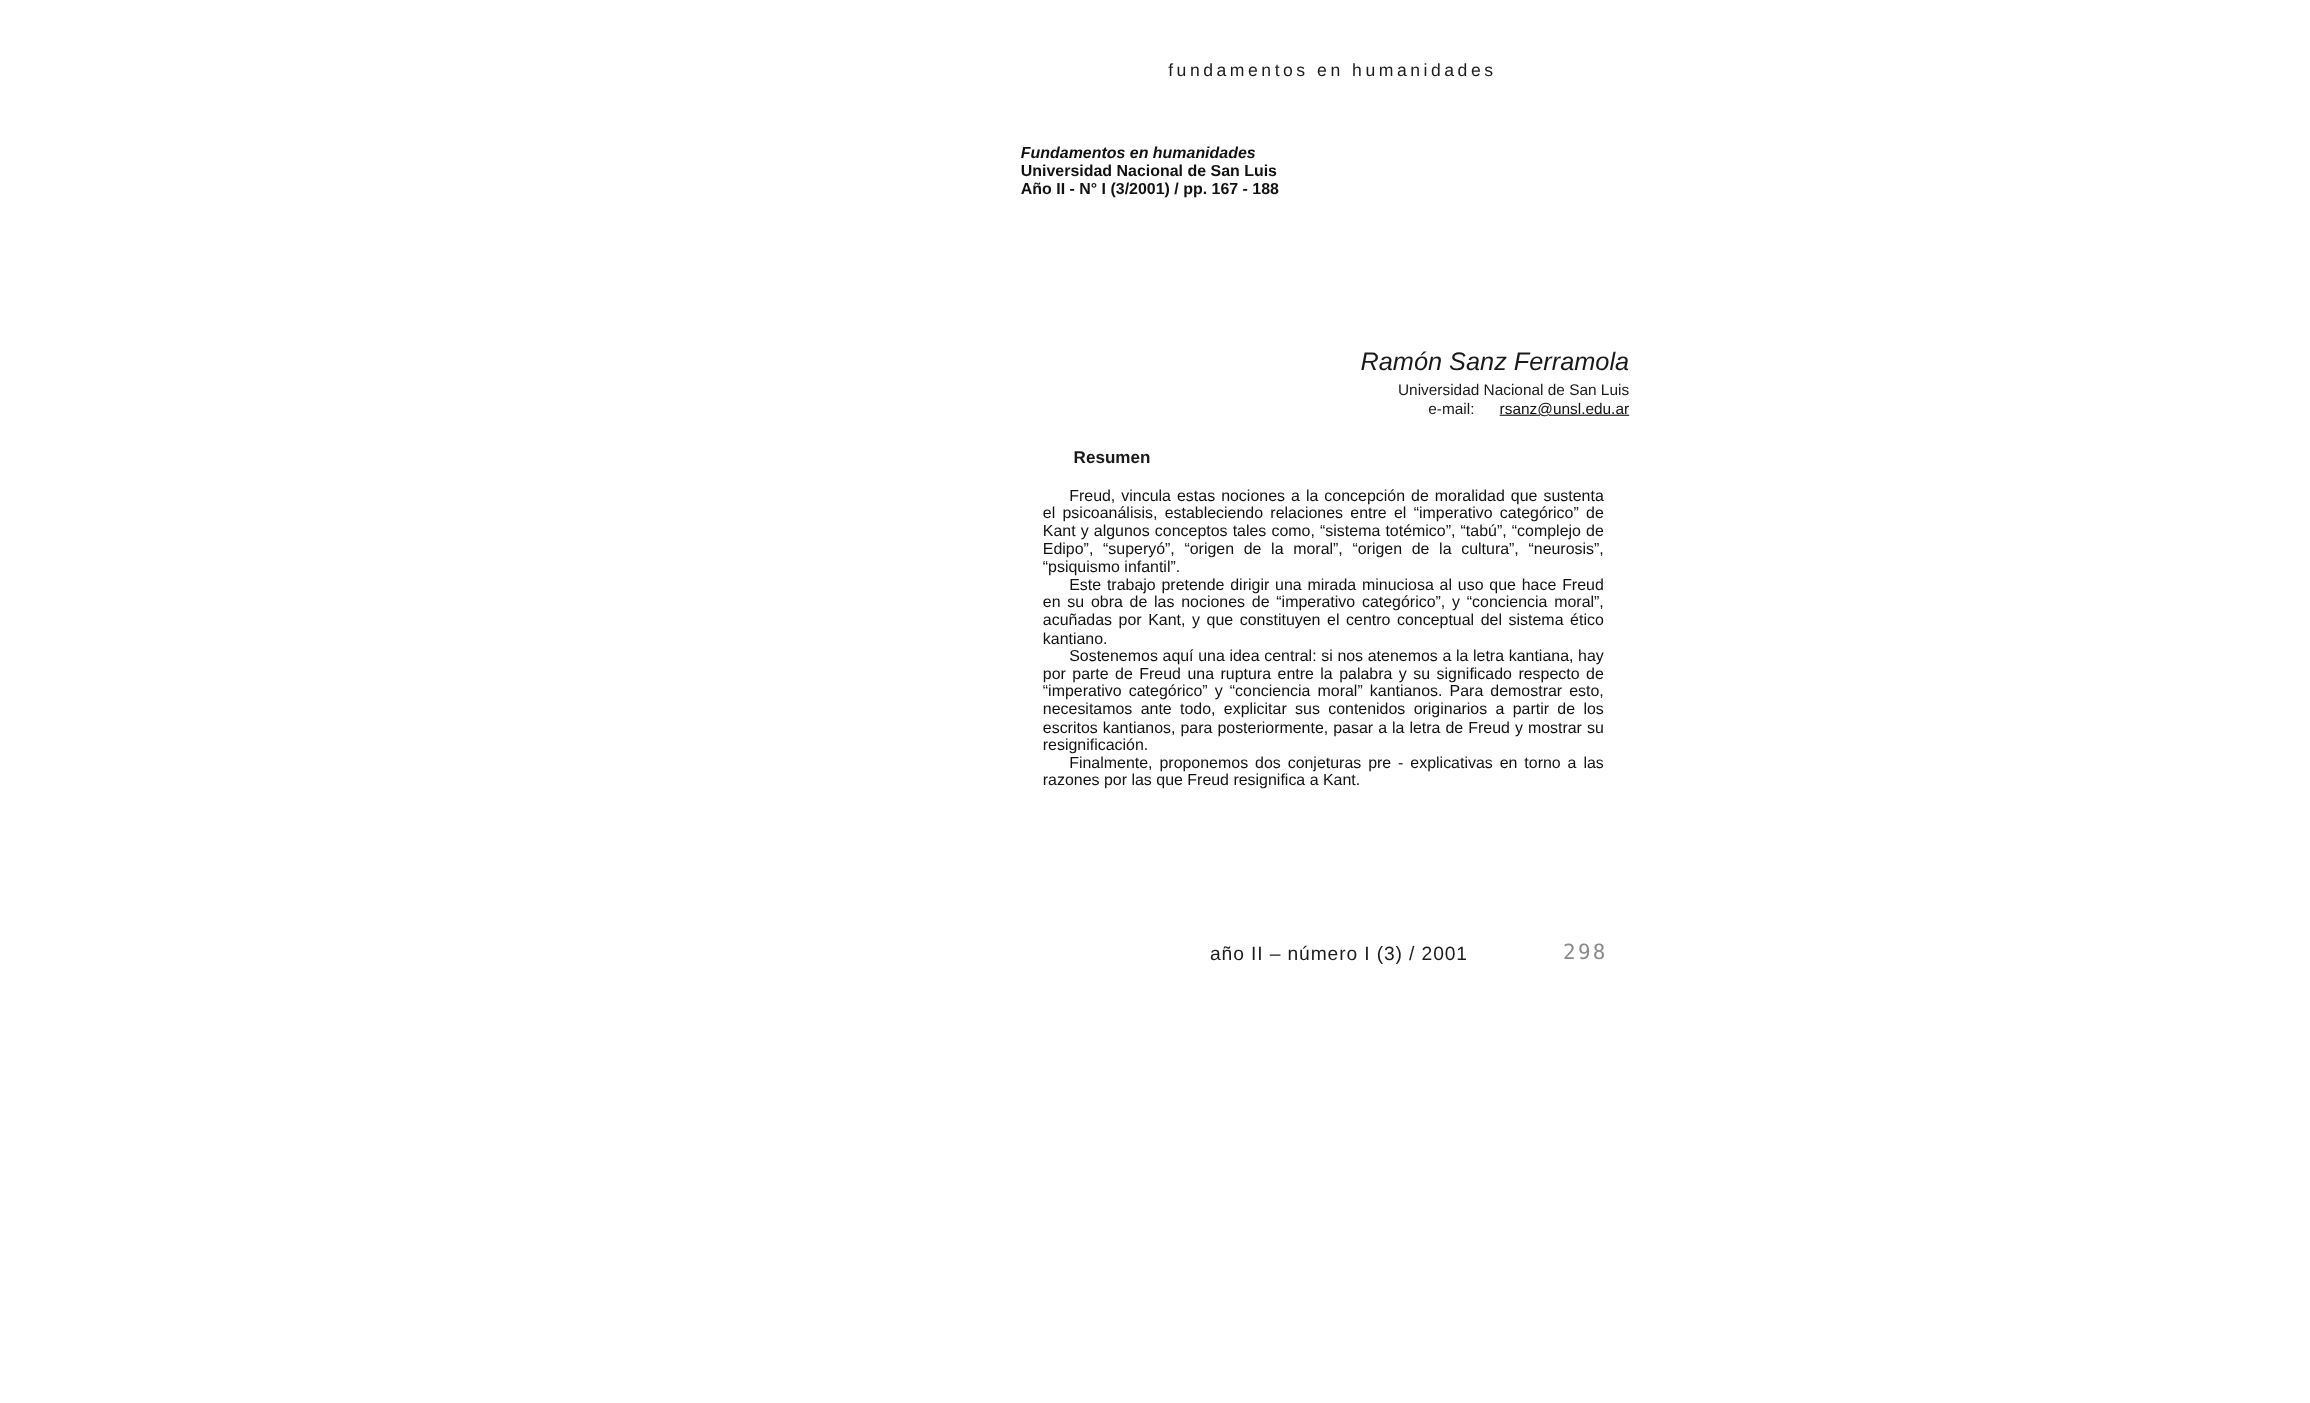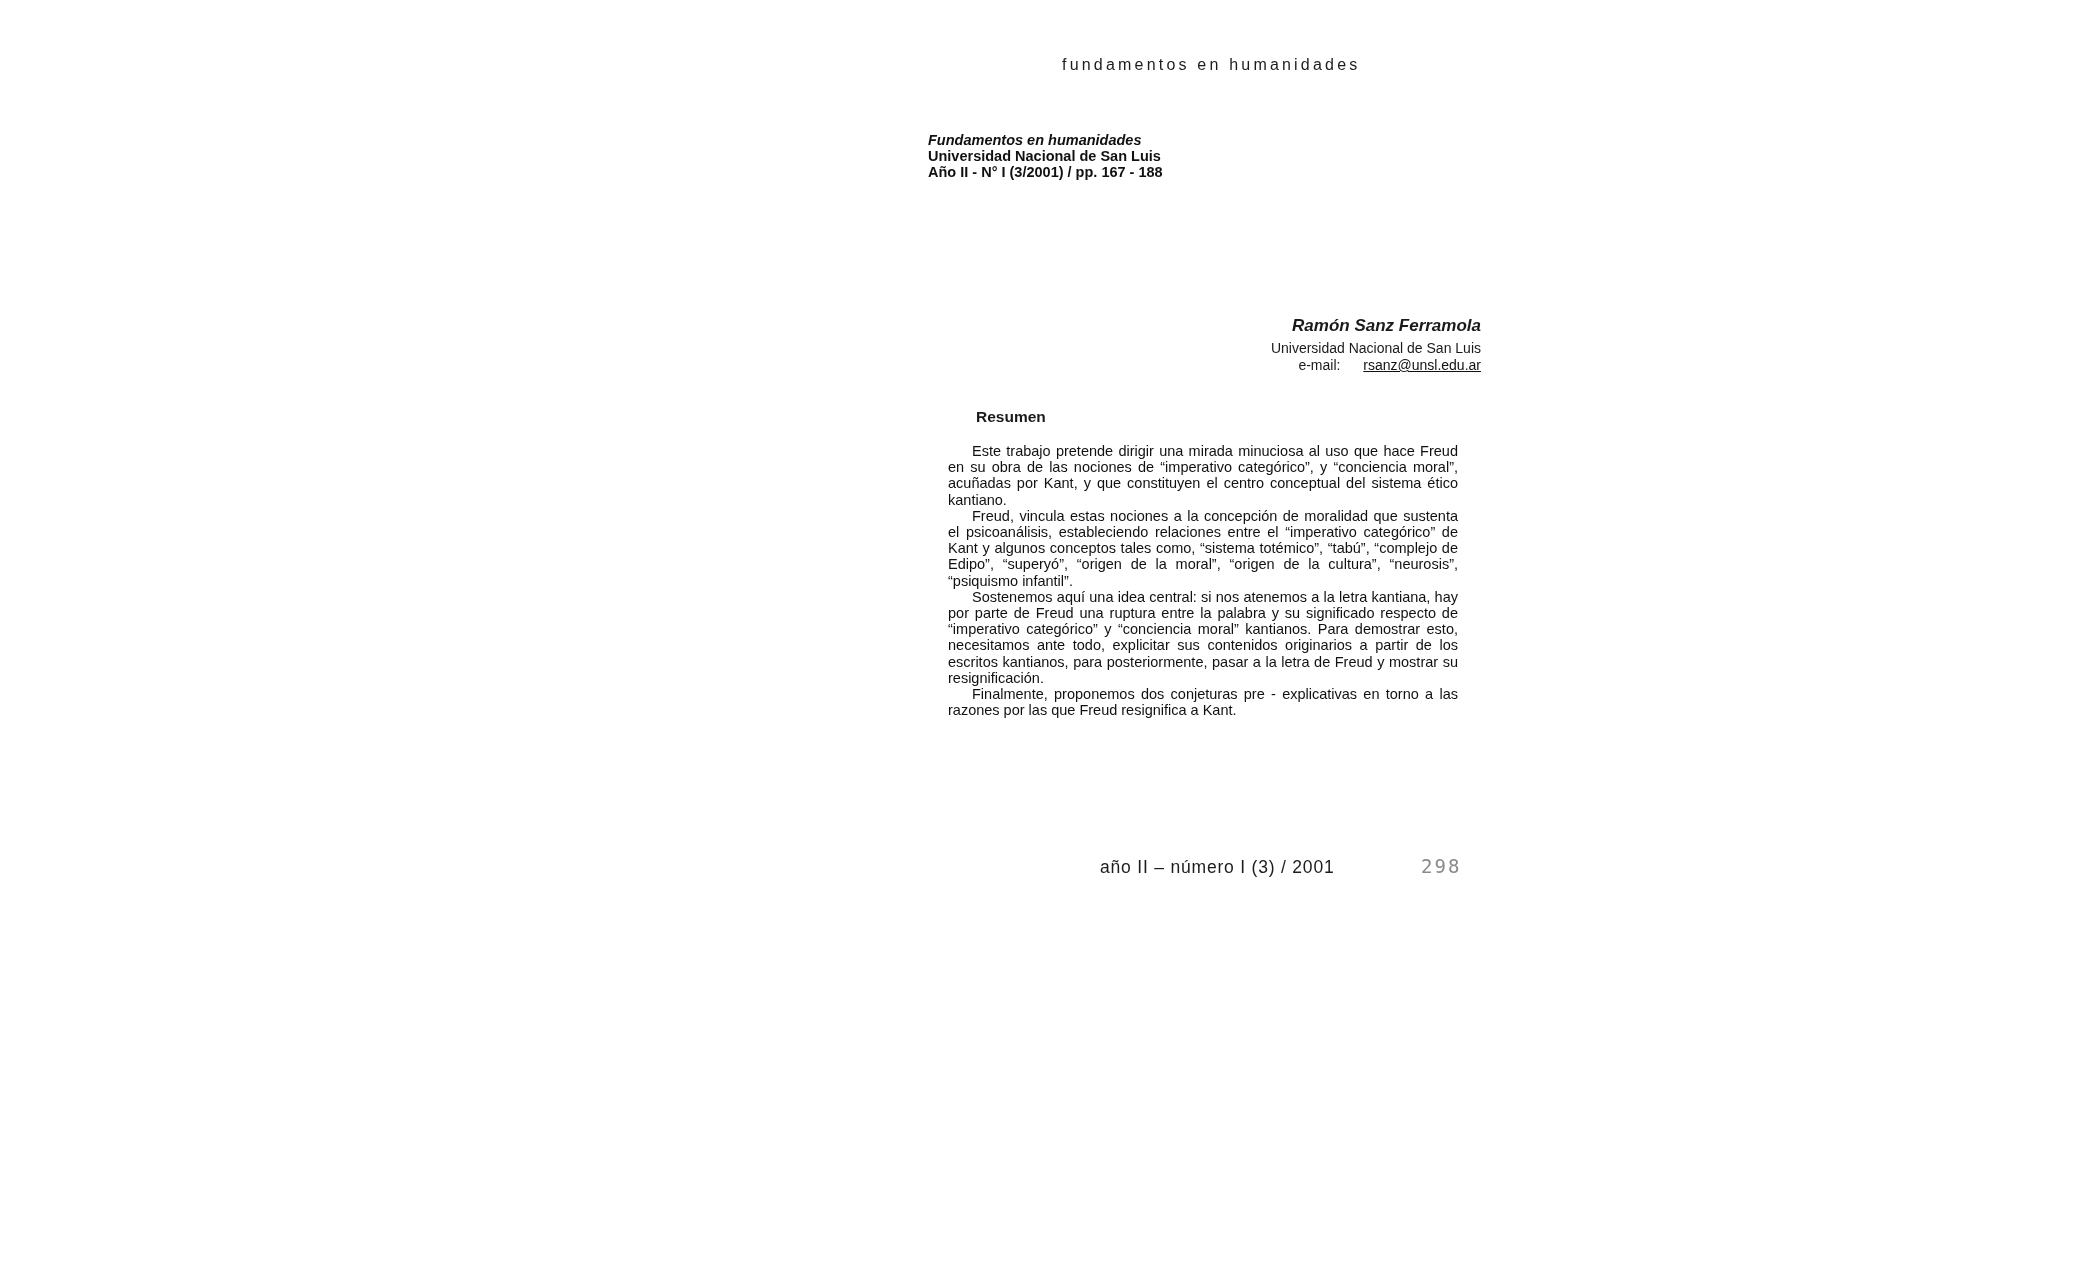--- a/index.html
+++ b/index.html
@@ -49,22 +49,22 @@
     text-align: right;
   }
   .author-block {
     position: absolute;
     right: 619px;
     top: 317px;
     text-align: right;
     line-height: 1;
   }
   .author-name {
-    font-size: 17px;
-    font-weight: bold;
+    font-size: 23px;
+    font-weight: normal;
     font-style: italic;
     margin-bottom: 7px;
     white-space: nowrap;
   }
   .author-affiliation {
     font-size: 14px;
     margin-bottom: 3px;
     white-space: nowrap;
   }
   .author-email {
@@ -135,22 +135,22 @@
     <div class="author-name">Ramón Sanz Ferramola</div>
     <div class="author-affiliation">Universidad Nacional de San Luis</div>
     <div class="author-email">
       <span>e-mail: </span><a href="#">rsanz@unsl.edu.ar</a>
     </div>
   </div>
 
   <div class="abstract-heading">Resumen</div>
 
   <div class="abstract-body">
+    <p>Freud, vincula estas nociones a la concepción de moralidad que sustenta el psicoanálisis,  estableciendo relaciones entre el  “imperativo categórico” de Kant y algunos conceptos tales como, “sistema totémico”, “tabú”, “complejo de Edipo”, “superyó”, “origen de la moral”, “origen de la cultura”, “neurosis”, “psiquismo infantil”.</p>
     <p>Este trabajo pretende dirigir una mirada minuciosa al uso que hace Freud en su obra de las nociones de “imperativo categórico”, y “conciencia moral”, acuñadas por Kant, y que constituyen  el centro conceptual del sistema ético kantiano.</p>
-    <p>Freud, vincula estas nociones a la concepción de moralidad que sustenta el psicoanálisis,  estableciendo relaciones entre el  “imperativo categórico” de Kant y algunos conceptos tales como, “sistema totémico”, “tabú”, “complejo de Edipo”, “superyó”, “origen de la moral”, “origen de la cultura”, “neurosis”, “psiquismo infantil”.</p>
     <p>Sostenemos aquí una idea central: si nos atenemos a la letra kantiana, hay por parte de Freud una ruptura  entre la palabra y su significado respecto de “imperativo categórico” y “conciencia moral” kantianos. Para demostrar esto, necesitamos ante todo, explicitar sus contenidos originarios a partir de los escritos kantianos, para posteriormente, pasar a la letra de Freud  y mostrar su resignificación.</p>
     <p>Finalmente, proponemos dos conjeturas pre - explicativas en torno a las razones por las que Freud resignifica a  Kant.</p>
   </div>
 
   <div class="footer-journal-line">año II – número I (3) / 2001</div>
 
   <div class="footer-page-number">298</div>
 
 </div>
 

